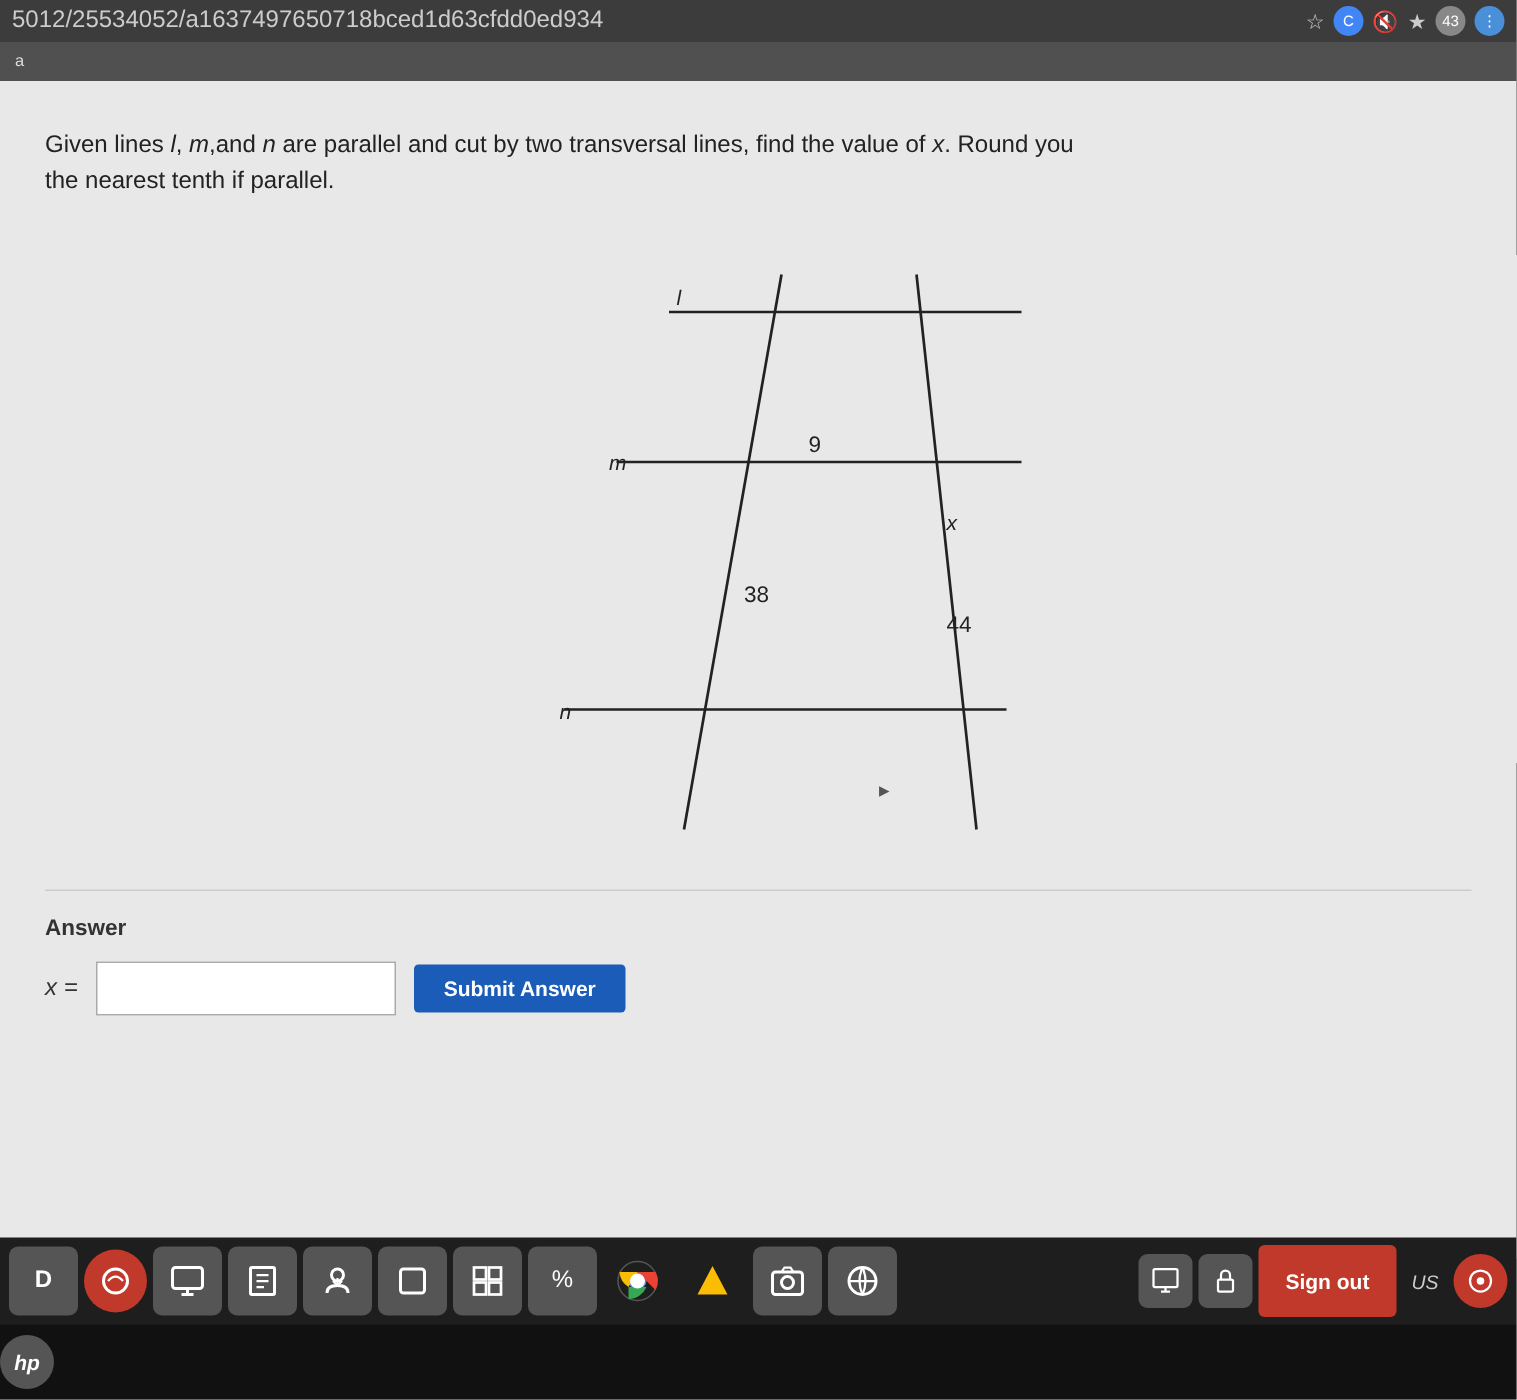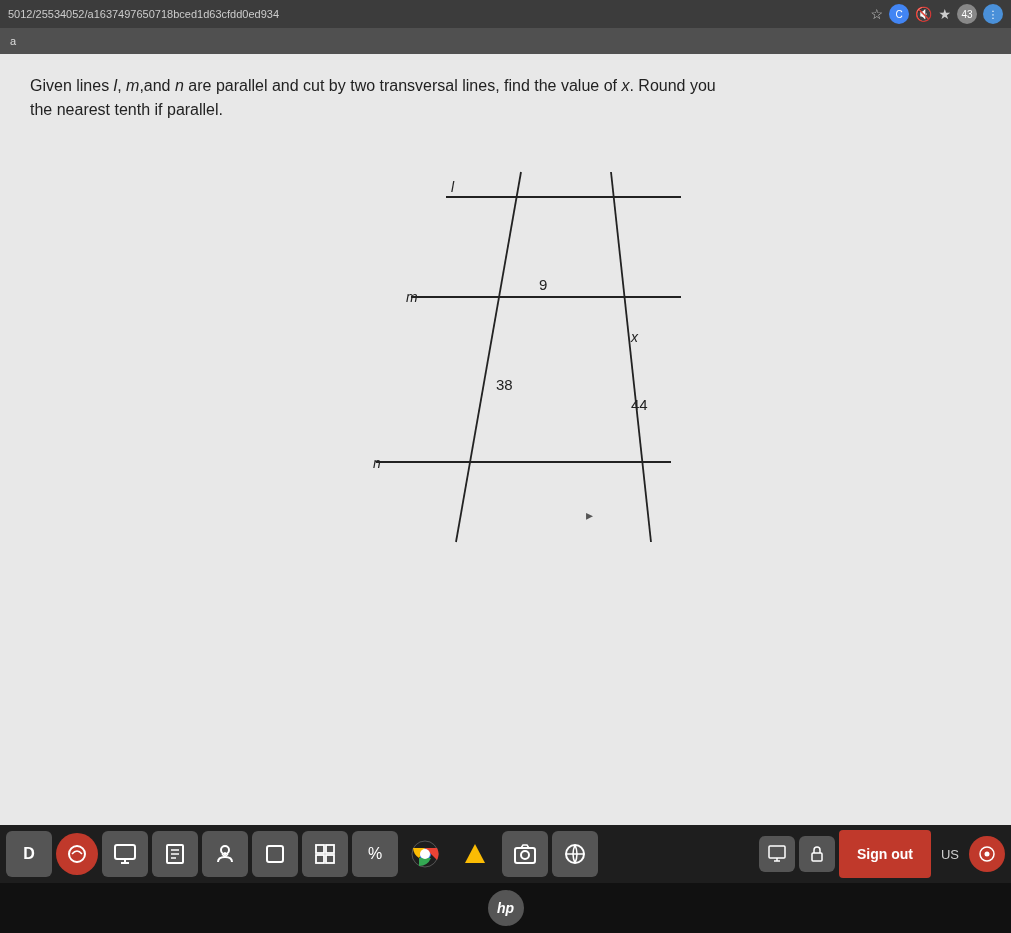--- a/index.html
+++ b/index.html
@@ -17,21 +17,21 @@
       width: 100%;
       height: 28px;
       background: #3c3c3c;
       display: flex;
       align-items: center;
       padding: 0 8px;
       gap: 8px;
     }
     .browser-url {
       color: #ccc;
-      font-size: 11px;
+      font-size: 16px;
       flex: 1;
     }
     .browser-icons {
       display: flex;
       gap: 6px;
       align-items: center;
     }
     .browser-icon-circle {
       width: 20px;
       height: 20px;
@@ -41,21 +41,21 @@
       justify-content: center;
       font-size: 10px;
       color: white;
     }
 
     
     .content-area {
       width: 100%;
       height: calc(100% - 28px - 70px - 50px);
       background: #e8e8e8;
-      padding: 20px 30px;
+      padding: 31px 30px;
       overflow: hidden;
     }
 
     .question-text {
       font-size: 16px;
       color: #222;
       line-height: 1.5;
       margin-bottom: 20px;
       max-width: 750px;
     }
@@ -159,33 +159,34 @@
       padding: 16px 18px;
       font-size: 14px;
       font-weight: bold;
       cursor: pointer;
       border-radius: 4px;
     }
     .us-label {
       color: #ccc;
       font-size: 13px;
       margin: 0 6px;
+      font-style: italic;
     }
 
     
     .bottom-strip {
       position: absolute;
       bottom: 0;
       left: 0;
       width: 100%;
       height: 50px;
       background: #111;
       display: flex;
       align-items: center;
-      justify-content: center;
+      justify-content: flex-start;
     }
     .hp-logo {
       width: 36px;
       height: 36px;
       background: #555;
       border-radius: 50%;
       display: flex;
       align-items: center;
       justify-content: center;
       color: white;
@@ -258,20 +259,28 @@
 
       <text x="205" y="248" font-size="15" fill="#222">38</text>
 
       <text x="340" y="268" font-size="15" fill="#222">44</text>
 
       <text x="295" y="378" font-size="14" fill="#555">▸</text>
 
     </svg>
   </div>
 
+  <div class="answer-section">
+    <div class="answer-label">Answer</div>
+    <div class="answer-row">
+      <span class="x-equals">x =</span>
+      <input class="answer-input" type="text" placeholder="" style="">
+      <button class="submit-btn">Submit Answer</button>
+    </div>
+  </div>
 
 </div>
 
 <div class="taskbar">
   <div class="taskbar-icon d-btn">D</div>
 
   <div class="taskbar-icon" style="background:#c0392b;border-radius:50%;width:42px;height:42px;">
     <svg width="22" height="22" viewBox="0 0 22 22">
         <circle cx="11" cy="11" r="8" fill="none" stroke="white" stroke-width="2"></circle>
         <path d="M6 11 Q11 5 16 11" fill="none" stroke="white" stroke-width="1.5"></path>

